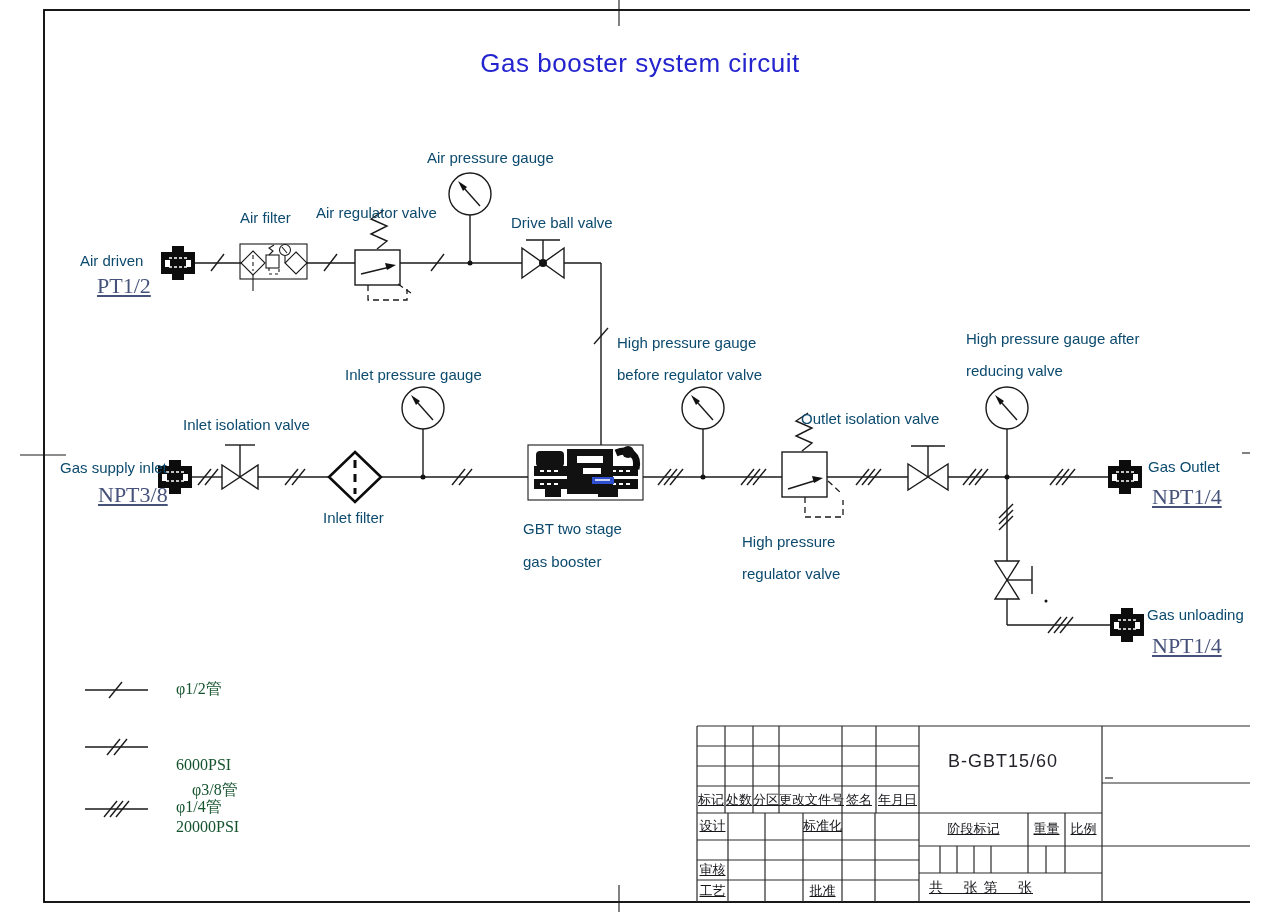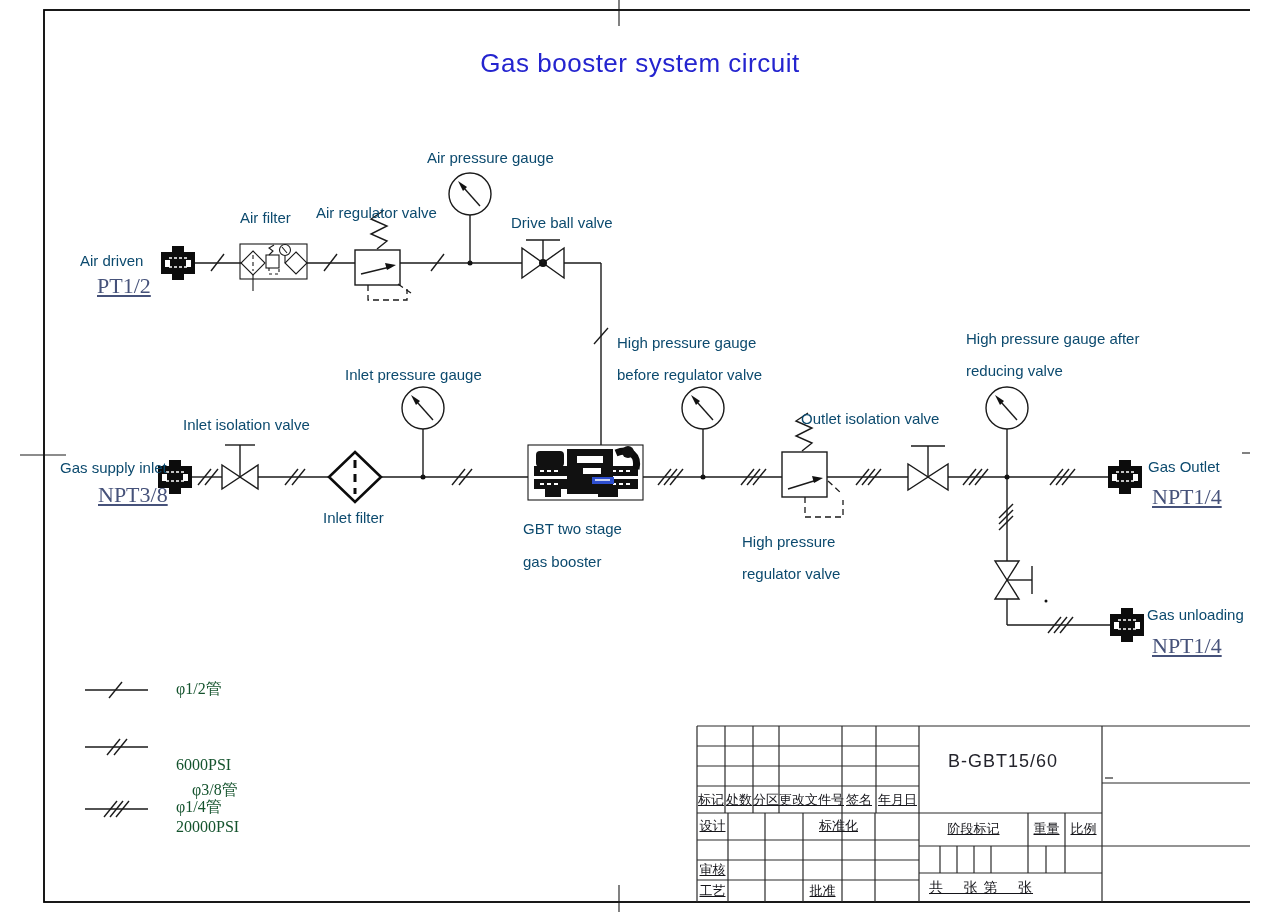--- a/index.html
+++ b/index.html
@@ -325,21 +325,21 @@
 <div class="lbl legend-txt" style="left:176px;top:819px;">20000PSI</div>
 
 <div class="lbl tb" style="left:697px;width:28px;top:793px;">标记</div>
 <div class="lbl tb" style="left:725px;width:28px;top:793px;">处数</div>
 <div class="lbl tb" style="left:753px;width:26px;top:793px;">分区</div>
 <div class="lbl tb" style="left:779px;width:63px;top:793px;">更改文件号</div>
 <div class="lbl tb" style="left:842px;width:34px;top:793px;">签名</div>
 <div class="lbl tb" style="left:876px;width:43px;top:793px;">年月日</div>
 
 <div class="lbl tb" style="left:697px;width:31px;top:819px;">设计</div>
-<div class="lbl tb" style="left:803px;width:39px;top:819px;padding-left:16px;">标准化</div>
+<div class="lbl tb" style="left:803px;width:39px;top:819px;">标准化</div>
 <div class="lbl tb" style="left:697px;width:31px;top:863px;">审核</div>
 <div class="lbl tb" style="left:697px;width:31px;top:884px;">工艺</div>
 <div class="lbl tb" style="left:803px;width:39px;top:884px;">批准</div>
 
 <div class="lbl dwgno" style="left:948px;top:752px;">B-GBT15/60</div>
 
 <div class="lbl tb" style="left:919px;width:109px;top:822px;">阶段标记</div>
 <div class="lbl tb" style="left:1028px;width:37px;top:822px;">重量</div>
 <div class="lbl tb" style="left:1065px;width:37px;top:822px;">比例</div>
 

